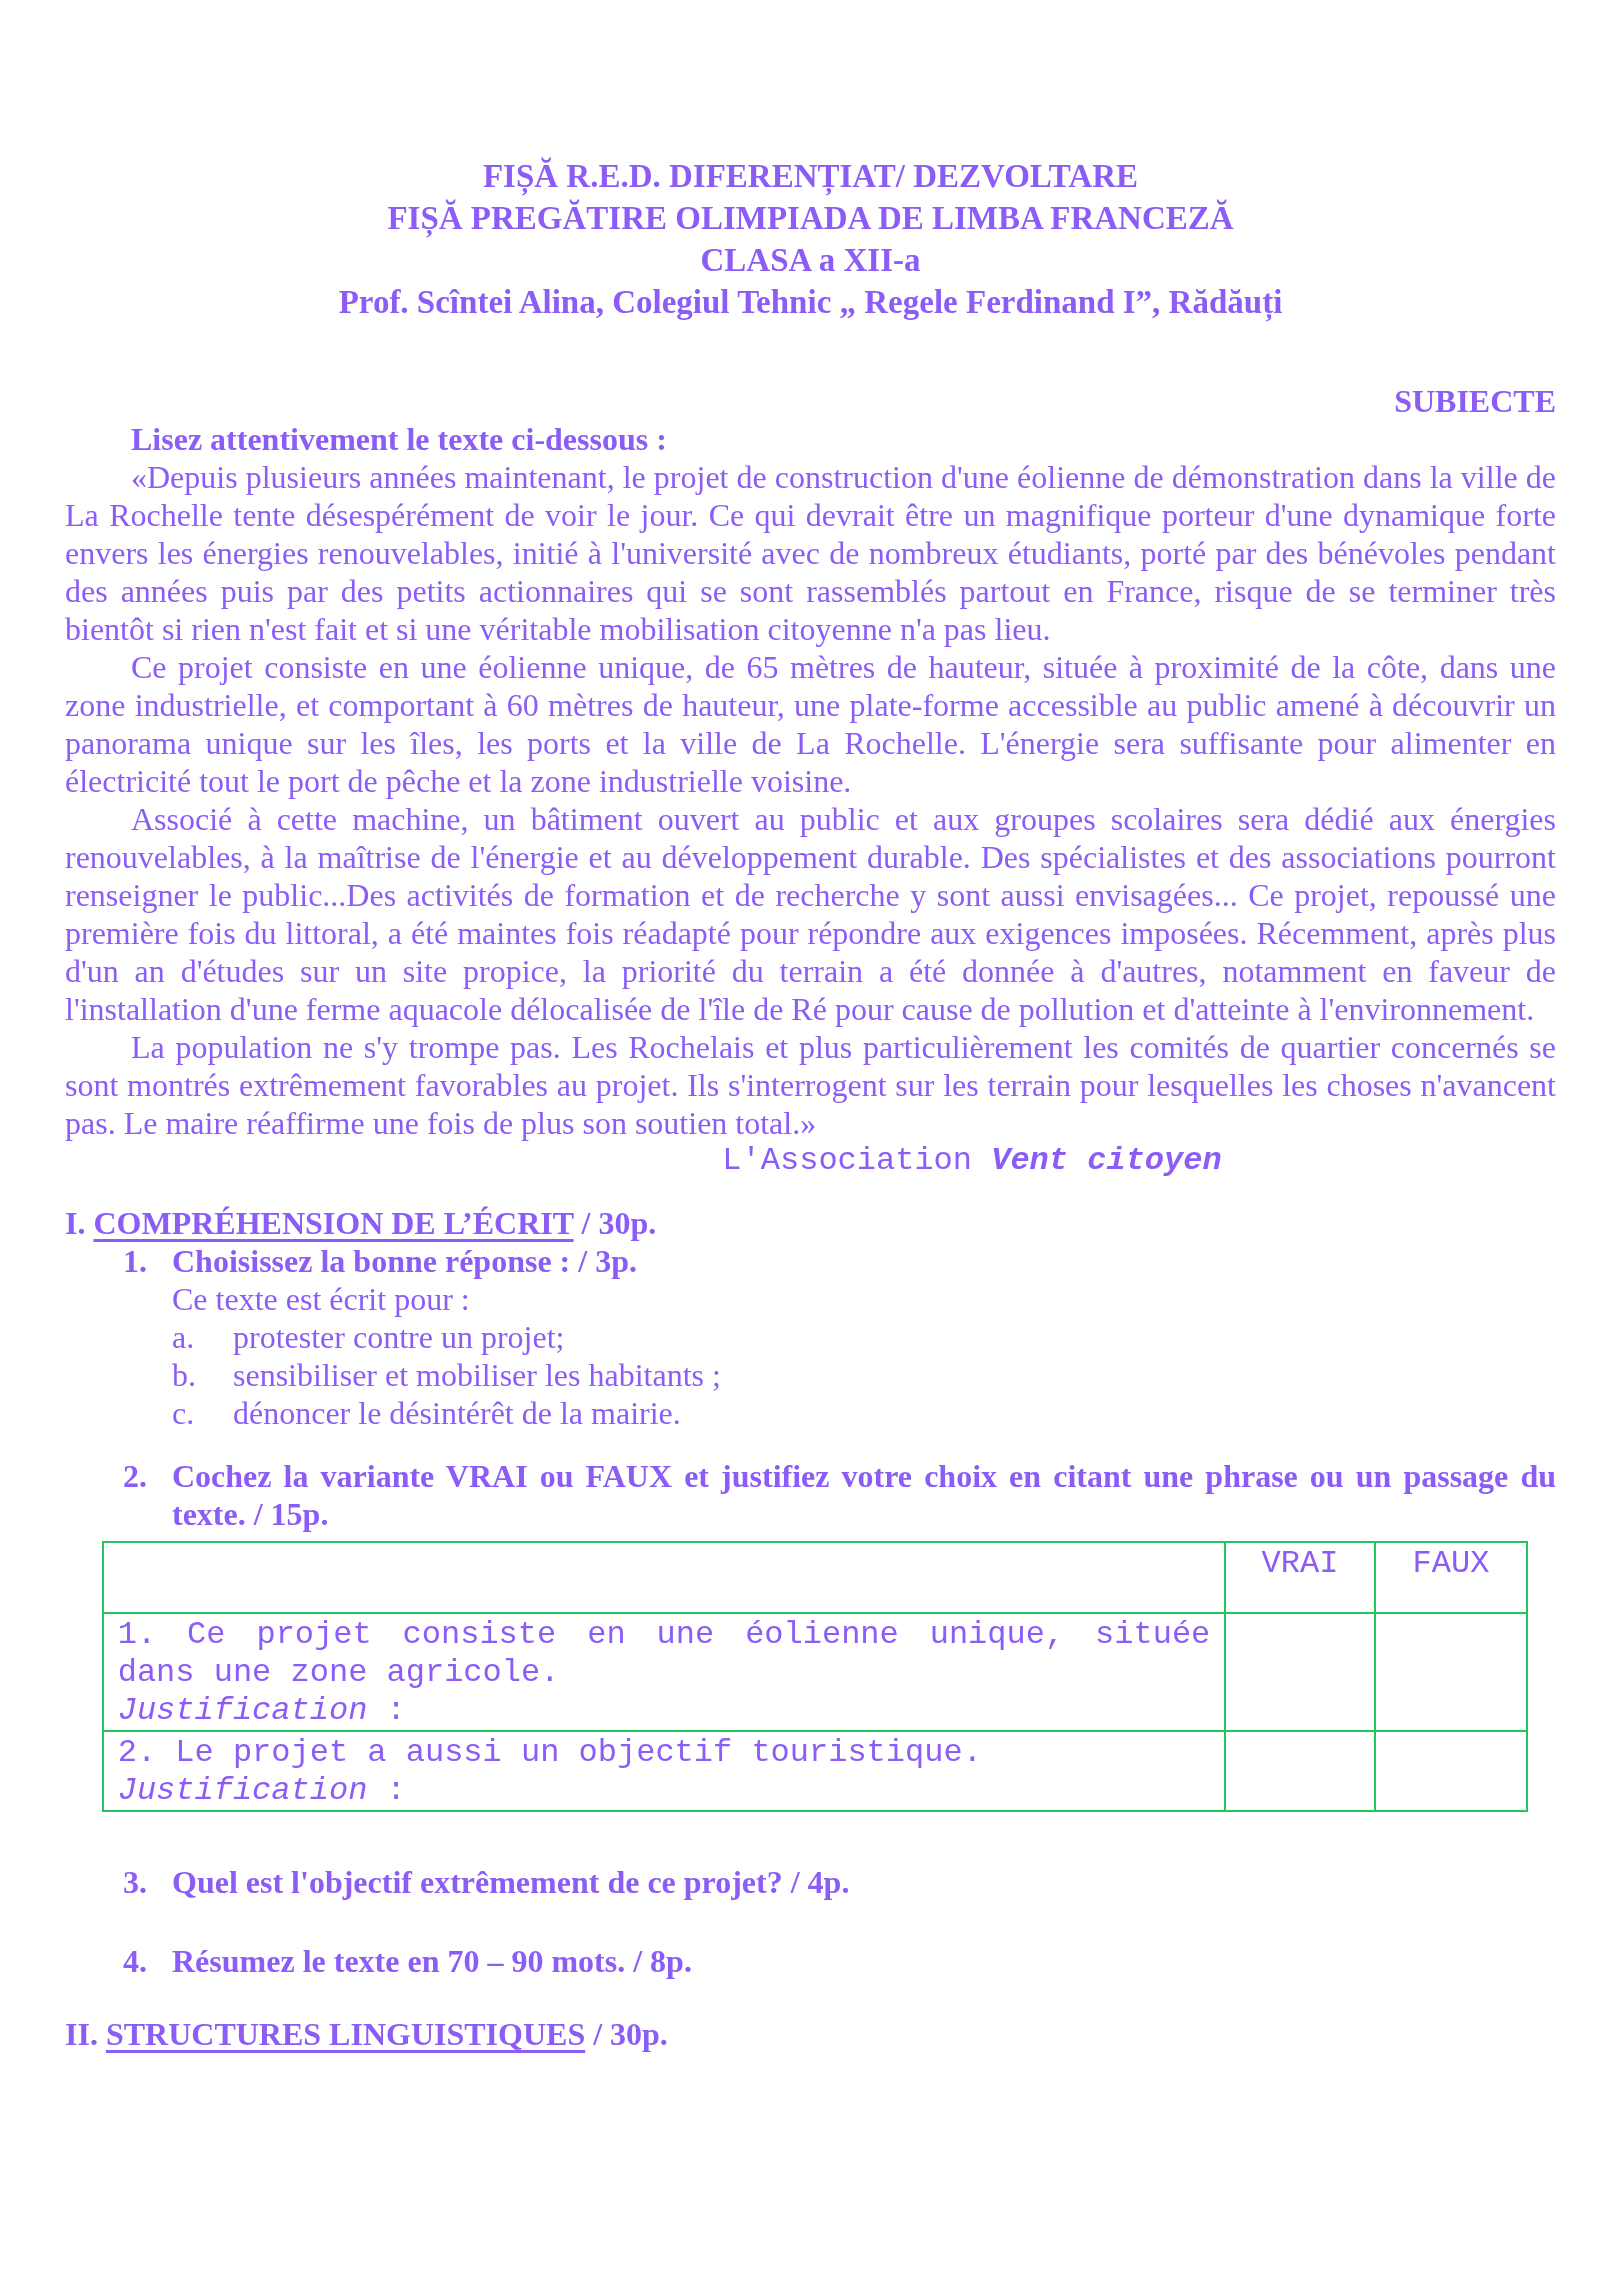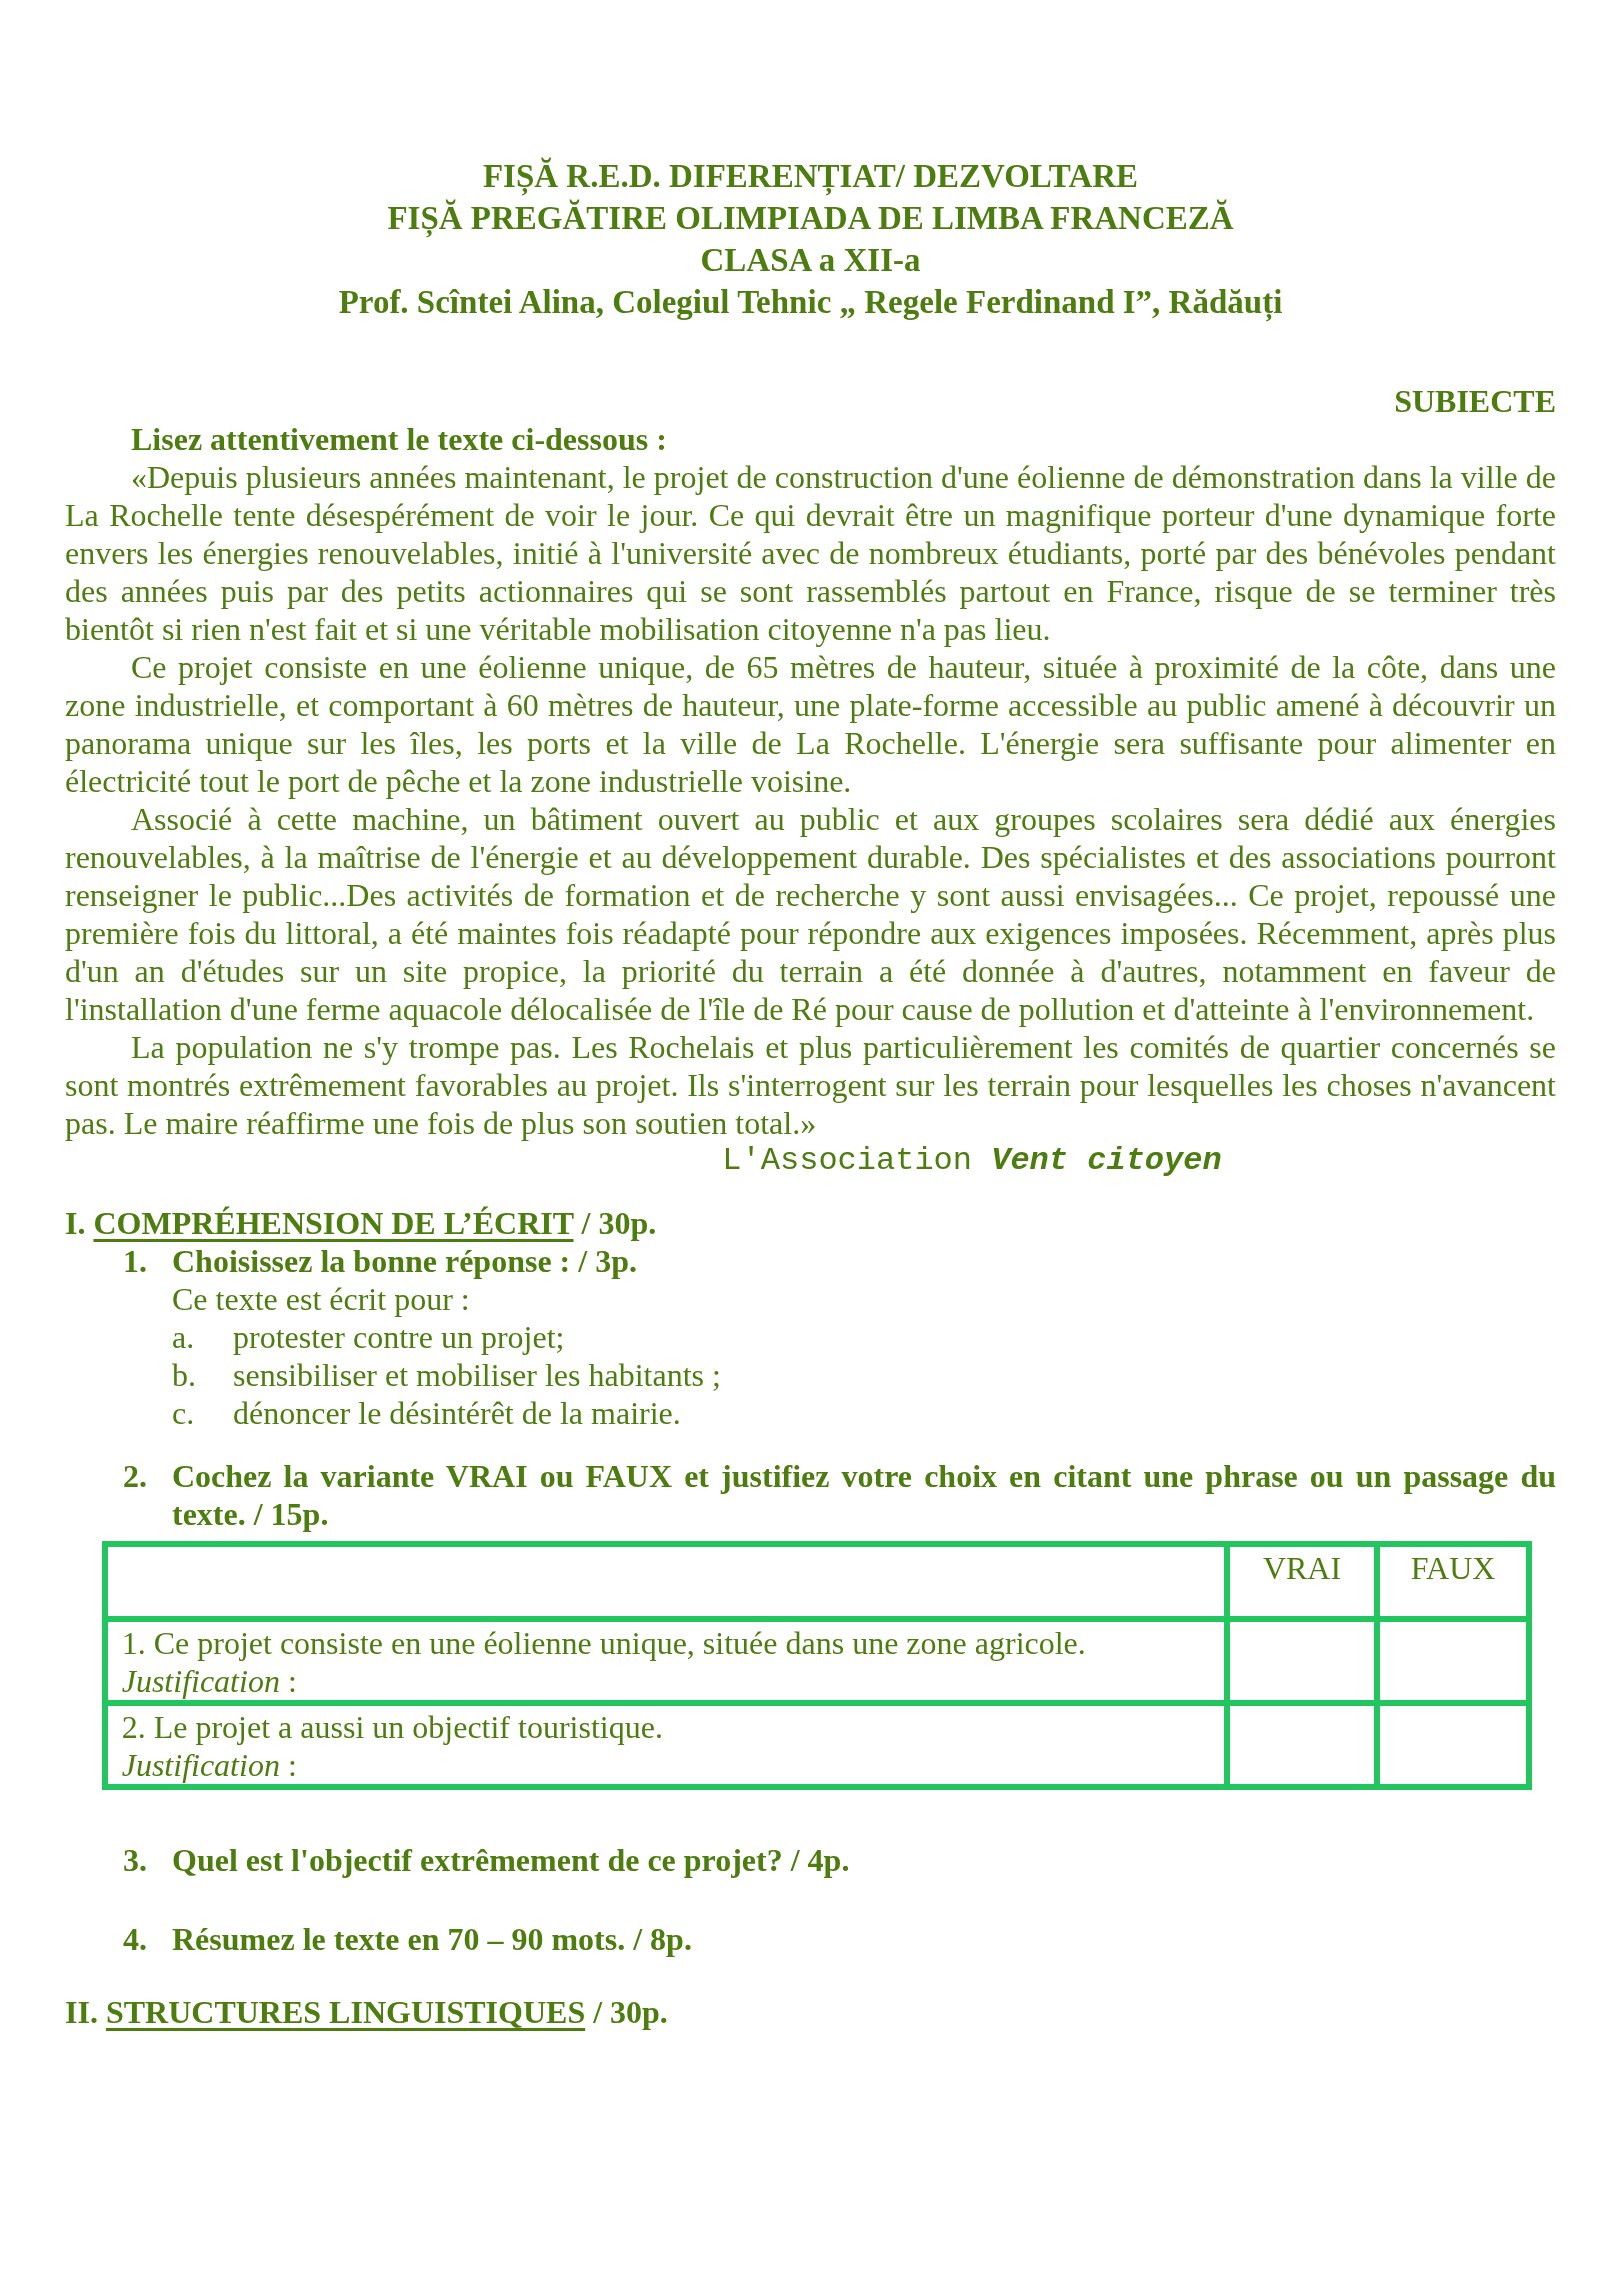--- a/index.html
+++ b/index.html
@@ -1,19 +1,19 @@
 <!DOCTYPE html>
 <html><head>
 <meta charset="utf-8">
 <style>
   html,body{margin:0;padding:0;background:#ffffff;}
   .page{
     position:relative;
     width:1621px;height:2293px;
-    background:#ffffff;color:#4d7c0f;
+    background:#ffffff;color:#8b5cf6;
     font-family:"Liberation Serif","DejaVu Serif",serif;
     font-size:32px;line-height:38px;
     box-sizing:border-box;
     padding:155px 65px 0 65px;
     overflow:hidden;
   }
   .title-block{
     text-align:center;font-weight:bold;
     font-size:33px;line-height:42px;
     margin-bottom:59px;
@@ -41,23 +41,24 @@
   .opt-letter{width:61px;flex:none;}
   .opt-text{flex:1;}
   table.vf{
     border-collapse:collapse;
     table-layout:fixed;
     margin:7.8px 0 0 37px;
     width:1424px;
     border:2.9px solid #000;
   }
   table.vf td{
-    border:6px solid #22c55e;
+    border:2px solid #22c55e;
     vertical-align:top;
     padding:2px 13.7px 0 13.7px;
+    font-family:Liberation Mono, monospace;
   }
   td.hdr{height:67px;text-align:center;padding-top:2px;}
   td.stmt{text-align:justify;}
   tr.r12 td{height:73px;}
   tr.r3 td{height:110px;}
   .just-label{font-style:italic;}
 </style>
 </head>
 <body>
 

